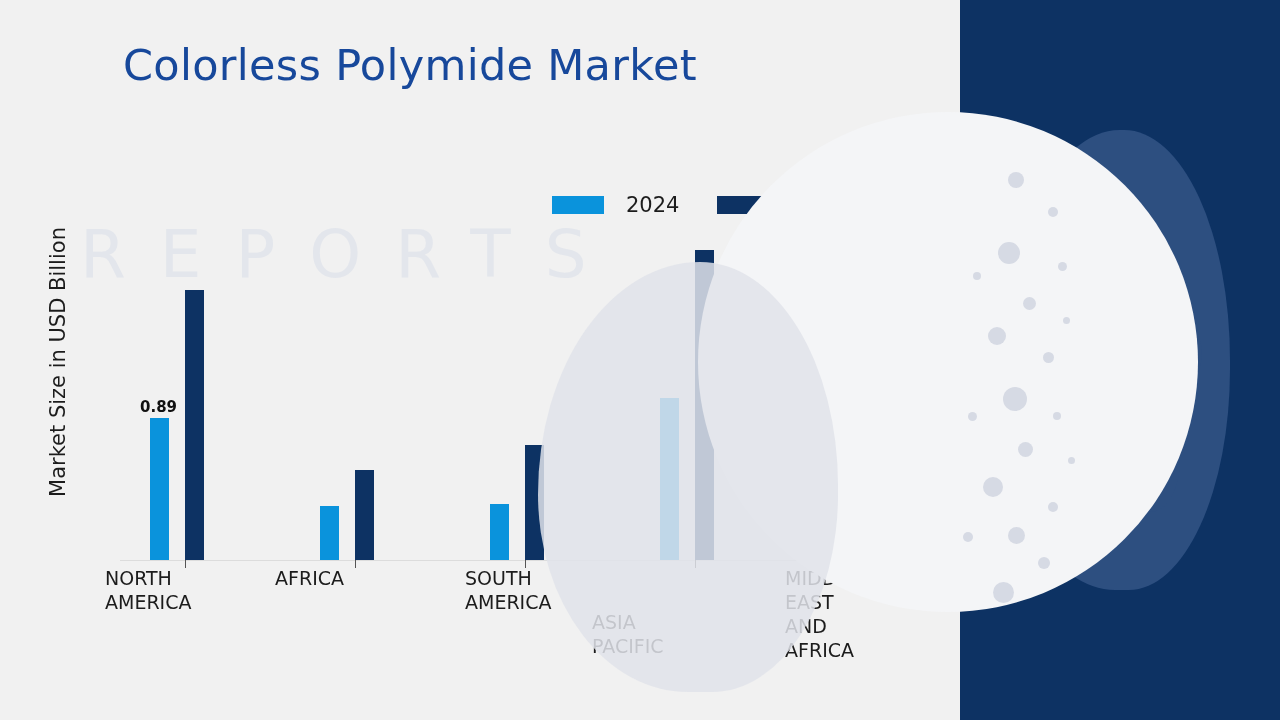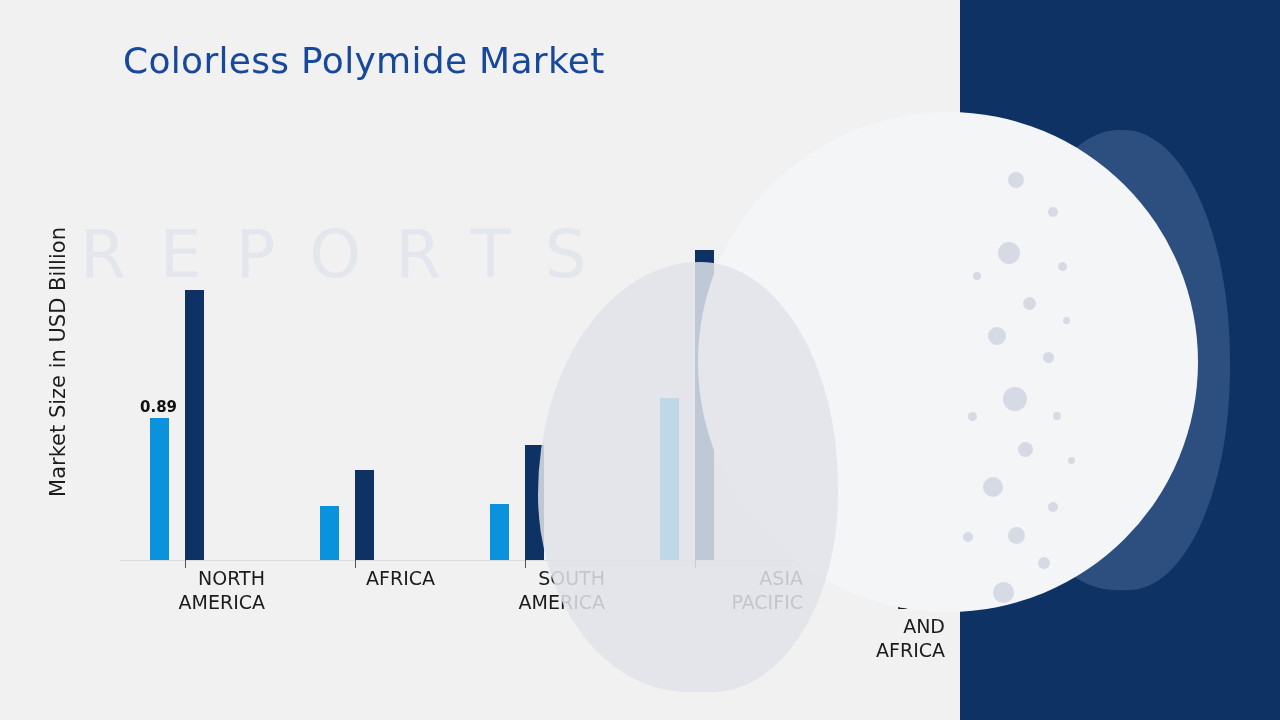--- a/index.html
+++ b/index.html
@@ -22,21 +22,21 @@
   .dotcloud{position:absolute;left:-262px;top:112px;width:500px;height:500px;}
   .dotcloud i{position:absolute;display:block;border-radius:50%;background:#d6dae4;}
 
   
   .watermark{position:absolute;left:80px;top:212px;width:840px;height:240px;
       color:#e3e6ec;pointer-events:none;user-select:none;}
   .wm-line1{font-size:124px;letter-spacing:2px;line-height:112px;font-weight:400;}
   .wm-line2{font-size:66px;letter-spacing:34px;line-height:86px;font-weight:400;}
 
   
-  .chart-title{position:absolute;left:123px;top:40px;font-size:36px;color:#17489b;font-weight:400;
+  .chart-title{position:absolute;left:123px;top:40px;font-size:43px;color:#17489b;font-weight:400;
       letter-spacing:.3px;white-space:nowrap;}
 
   
   .legend{position:absolute;left:552px;top:193px;display:flex;align-items:center;gap:38px;}
   .legend-item{display:flex;align-items:center;gap:22px;}
   .legend-swatch{width:52px;height:18px;display:block;}
   .legend-label{font-size:21px;color:#1c1c1c;}
 
   
   .plot{position:absolute;left:0;top:0;width:960px;height:720px;}
@@ -44,34 +44,44 @@
       transform:rotate(-90deg);transform-origin:center center;
       font-size:21px;color:#1c1c1c;white-space:nowrap;}
   .axis-line{position:absolute;left:120px;top:560px;width:800px;height:1px;background:#dcdcdc;}
   .group{position:absolute;bottom:160px;height:330px;}
   .bar{position:absolute;bottom:0;width:19px;}
   .bar.y2024{left:0;background:#0a93dc;}
   .bar.y2032{left:35px;background:#0d3263;}
   .bar-value{position:absolute;left:-10px;bottom:100%;margin-bottom:2px;font-size:15px;
       font-weight:bold;color:#111;white-space:nowrap;}
   .tick{position:absolute;left:35px;bottom:-8px;width:1px;height:8px;background:#555;}
-  .cat-label{position:absolute;top:566px;width:160px;text-align:right;font-size:19px;
+  .cat-label{position:absolute;top:566px;width:160px;text-align:left;font-size:19px;
       color:#1c1c1c;line-height:24px;}
 </style>
 </head>
 <body>
 
 <div id="stage">
 
   <div class="watermark">
     <div class="wm-line2">REPORTS</div>
   </div>
 
   <div class="chart-title">Colorless Polymide Market</div>
 
+  <div class="legend">
+    <div class="legend-item">
+      <span class="legend-swatch" style="background:#0a93dc"></span>
+      <span class="legend-label">2024</span>
+    </div>
+    <div class="legend-item">
+      <span class="legend-swatch" style="background:#0d3263"></span>
+      <span class="legend-label">2032</span>
+    </div>
+  </div>
 
   <div class="plot">
     <div class="ylabel">Market Size in USD Billion</div>
     <div class="axis-line"></div>
     <div id="bars-layer">
         <div class="group" style="left: 150px;">
           <div class="bar y2024" style="height: 142.4px; background: rgb(10, 147, 220);">
             <span class="bar-value">0.89</span>
           </div>
           <div class="bar y2032" style="height: 270.4px; background: rgb(13, 50, 99);"></div>
@@ -94,22 +104,22 @@
         </div>
         <div class="group" style="left: 830px;">
           <div class="bar y2024" style="height: 161.6px; background: rgb(10, 147, 220);"></div>
           <div class="bar y2032" style="height: 310.4px; background: rgb(13, 50, 99);"></div>
           <span class="tick"></span>
         </div>
       </div>
     <div id="labels-layer">
         <div class="cat-label" style="left: 105px;">NORTH<br>AMERICA</div>
         <div class="cat-label" style="left: 275px;">AFRICA</div>
-        <div class="cat-label" style="left: 445px;">SOUTH<br>AMERICA</div>
-        <div class="cat-label" style="left: 643px;">ASIA<br>PACIFIC</div>
+        <div class="cat-label" style="left: 465px;">SOUTH<br>AMERICA</div>
+        <div class="cat-label" style="left: 592px; margin-top: 44px;">ASIA<br>PACIFIC</div>
         <div class="cat-label" style="left: 785px;">MIDDLE<br>EAST<br>AND<br>AFRICA</div>
       </div>
   </div>
 
   <div class="navy-panel">
     <div class="navy-head-silhouette"></div>
     <div class="navy-head-nose"></div>
     <div class="navy-head-chin"></div>
     <div class="white-circle">
       <div class="inner-head"></div>

